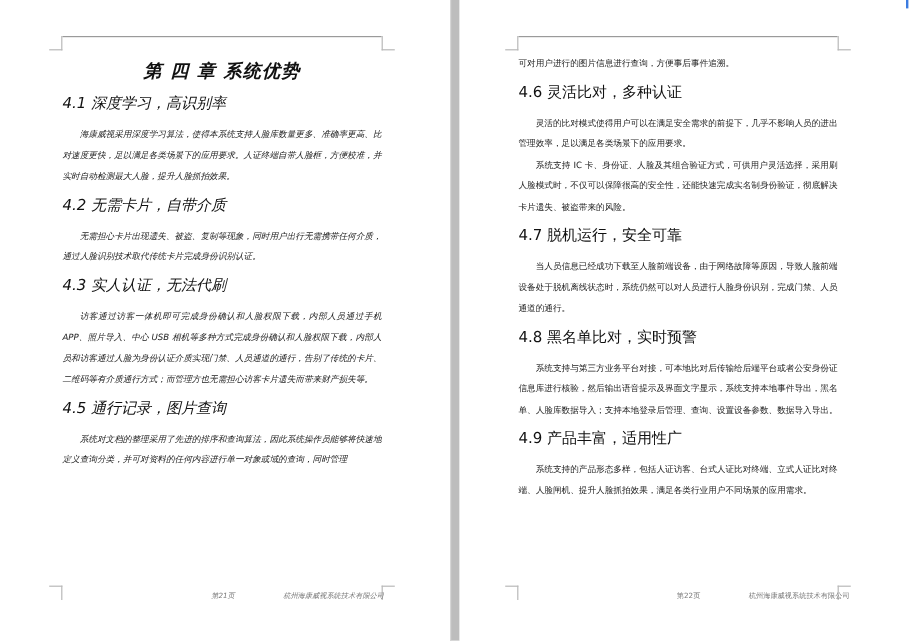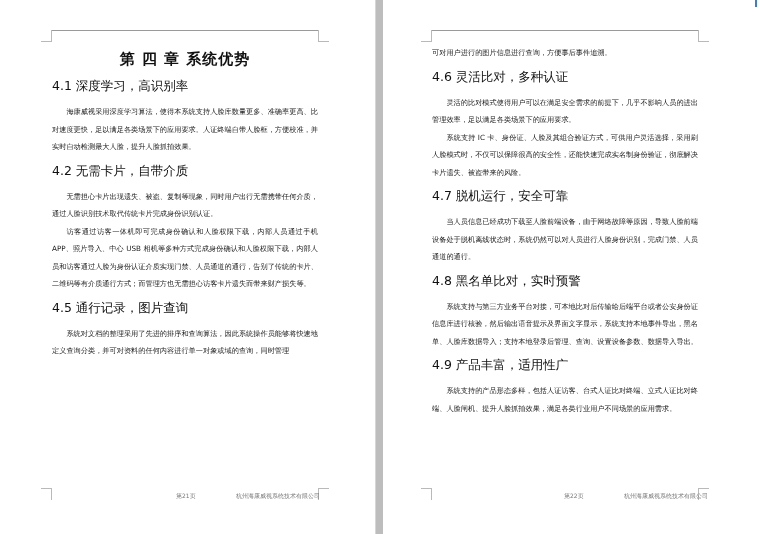--- a/index.html
+++ b/index.html
@@ -1,20 +1,20 @@
 <!DOCTYPE html>
 <html><head>
 <meta charset="utf-8">
 <style>
   * { box-sizing: border-box; margin: 0; padding: 0; }
   html, body { width: 760px; height: 534px; overflow: hidden; background: #ffffff; }
   body { position: relative; font-family: "DejaVu Sans", "Liberation Sans", sans-serif; color: #111; }
 
   .page { position: absolute; top: 0; height: 534px; background: #fff; }
-  .page-left { left: 0; width: 375px; }
+  .page-left { left: 0; width: 375px; font-style: italic; }
   .page-right { left: 383px; width: 377px; }
   .gap { position: absolute; left: 375px; top: 0; width: 8px; height: 534px; background: #bdbdbd; border-left: 1px solid #d6d6d6; }
 
   .hdr-line { position: absolute; height: 1px; background: #9a9a9a; }
   .corner { position: absolute; border-color: #b9b9b9; border-style: solid; border-width: 0; }
 
   .content { position: absolute; }
 
   .chapter-title { text-align: center; font-size: 15px; font-weight: bold; letter-spacing: 1px; margin: 3px 0 9px 0; font-family: "DejaVu Sans", sans-serif; }
   .sec-title { font-size: 12.5px; margin: 7px 0 8px 0; font-family: "DejaVu Sans", sans-serif; }
@@ -34,20 +34,21 @@
 
   <div class="content" style="left:52px; top:47px; width:266px;">
     <div class="chapter-title">第 四 章  系统优势</div>
 
     <div class="sec-title">4.1 深度学习，高识别率</div>
     <p class="para">海康威视采用深度学习算法，使得本系统支持人脸库数量更多、准确率更高、比对速度更快，足以满足各类场景下的应用要求。人证终端自带人脸框，方便校准，并实时自动检测最大人脸，提升人脸抓拍效果。</p>
 
     <div class="sec-title">4.2 无需卡片，自带介质</div>
     <p class="para">无需担心卡片出现遗失、被盗、复制等现象，同时用户出行无需携带任何介质，通过人脸识别技术取代传统卡片完成身份识别认证。</p>
 
+    <div class="sec-title">4.3 实人认证，无法代刷</div>
 
     <p class="para">访客通过访客一体机即可完成身份确认和人脸权限下载，内部人员通过手机APP、照片导入、中心 USB 相机等多种方式完成身份确认和人脸权限下载，内部人员和访客通过人脸为身份认证介质实现门禁、人员通道的通行，告别了传统的卡片、二维码等有介质通行方式；而管理方也无需担心访客卡片遗失而带来财产损失等。</p>
 
     <div class="sec-title">4.5 通行记录，图片查询</div>
     <p class="para">系统对文档的整理采用了先进的排序和查询算法，因此系统操作员能够将快速地定义查询分类，并可对资料的任何内容进行单一对象或域的查询，同时管理</p>
   </div>
 
   <div class="corner" style="left:41px; top:488px; width:11px; height:12px; border-right-width:1px; border-top-width:1px;"></div>
   <div class="corner" style="left:318px; top:488px; width:11px; height:12px; border-left-width:1px; border-top-width:1px;"></div>
   <div class="footer" style="left:176px; top:492px;">第21页</div>

